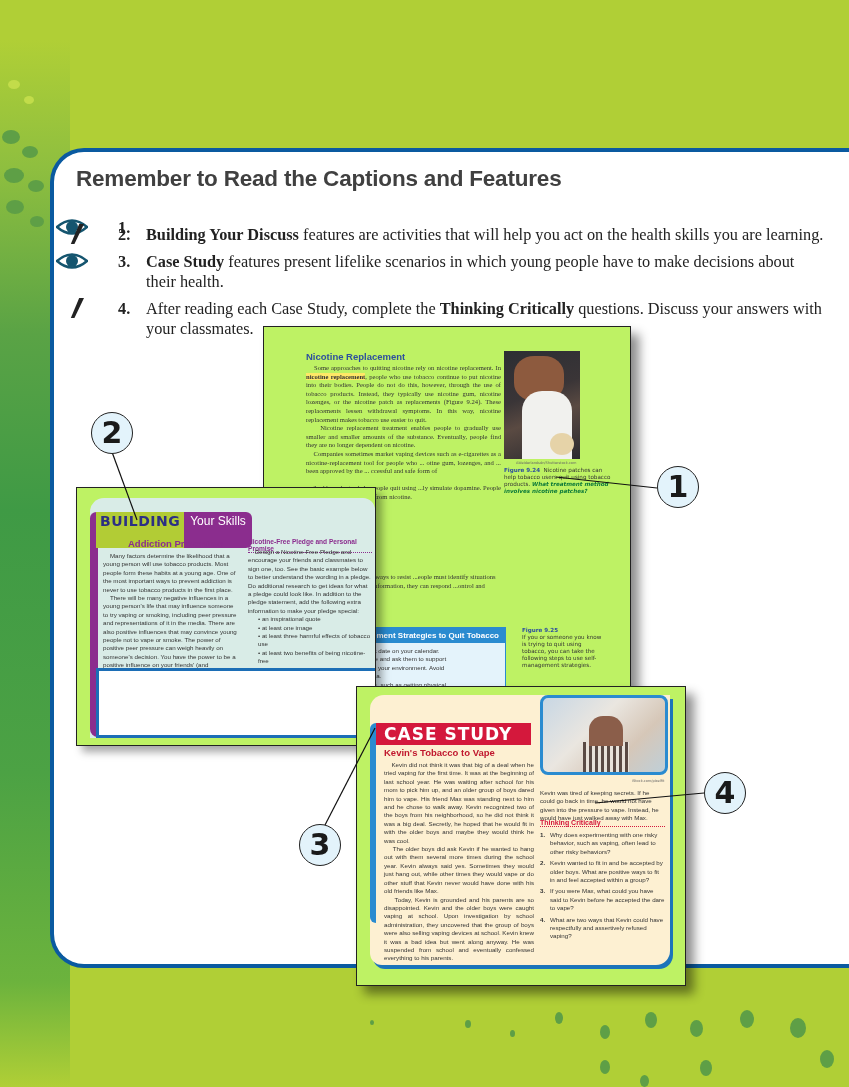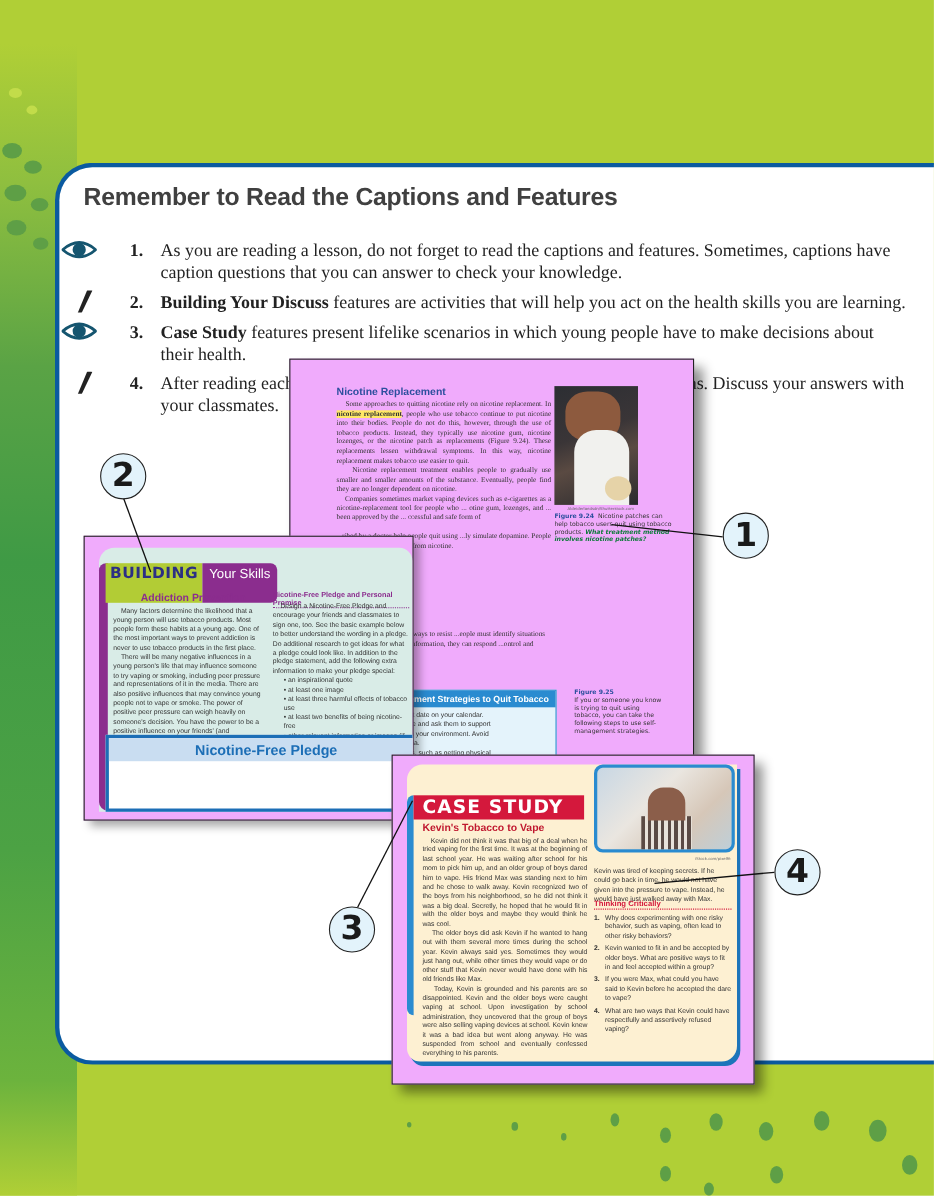--- a/index.html
+++ b/index.html
@@ -34,21 +34,21 @@
   }
 
   .list { position: absolute; left: 48px; top: 218px; width: 780px; }
   .li { position: relative; padding-left: 98px; margin-bottom: 7px; font-family: "Liberation Serif", serif; font-size: 16.3px; line-height: 20px; color: #222; }
   .li .num { position: absolute; left: 70px; top: 0; font-weight: bold; }
   .li .ico { position: absolute; left: 8px; top: -1px; width: 32px; height: 20px; }
   .li b { font-weight: bold; }
 
   
   .page {
-    position: absolute; background: #f0abfc; border: 1px solid #222;
+    position: absolute; background: #bef264; border: 1px solid #222;
     box-shadow: 8px 8px 10px rgba(0,0,0,0.45);
     overflow: hidden;
   }
   .small { font-family: "DejaVu Sans", sans-serif; }
   .t-serif { font-family: "Liberation Serif", serif; font-size: 6.6px; line-height: 8.6px; color: #333; }
   .t-sans { font-family: "Liberation Sans", sans-serif; font-size: 6.2px; line-height: 8.4px; color: #333; }
 
   
   #p1 { left: 263px; top: 326px; width: 368px; height: 400px; }
   .p1-head { position: absolute; left: 42px; top: 24px; font-size: 9.5px; font-weight: bold; color: #2d4f9e; }
@@ -145,21 +145,20 @@
 
 <h1 class="title">Remember to Read the Captions and Features</h1>
 
 <div class="list">
   <div class="li">
     <svg class="ico" viewBox="0 0 32 20">
         <path d="M1 10 Q16 -3 31 10 Q16 23 1 10Z" fill="#fff" stroke="#15556f" stroke-width="2.5"></path>
         <circle cx="16" cy="10" r="6" fill="#15556f"></circle>
       </svg>
     <span class="num">1.</span>
-    <span>As you are reading a lesson, do not forget to read the captions and features. Sometimes, captions have caption questions that you can answer to check your knowledge.</span>
   </div>
   <div class="li">
     <svg class="ico" viewBox="0 0 32 20">
         <path d="M14 22 L24 -2 L28 0 L17 23 Z" fill="#222"></path>
       </svg>
     <span class="num">2.</span>
     <b>Building Your Discuss</b><span> features are activities that will help you act on the health skills you are learning.</span>
   </div>
   <div class="li">
     <svg class="ico" viewBox="0 0 32 20">
@@ -232,21 +231,20 @@
       <ul>
         <li>an inspirational quote</li>
         <li>at least one image</li>
         <li>at least three harmful effects of tobacco use</li>
         <li>at least two benefits of being nicotine-free</li>
         <li>other relevant information or images (if applicable)</li>
       </ul>
       &nbsp;&nbsp;&nbsp;&nbsp;<span>If you are choosing to be nicotine-free, sign the pledge. With teacher permission, hang the pledges at your school to advocate for nicotine-free youth.</span>
     </div>
     <div class="p2-pledge">
-      <div class="p2-pledge-h">Nicotine-Free Pledge</div>
     </div>
   </div>
 </div>
 
 <div class="page" id="p3">
   <div class="p3-card">
     <div class="p3-bar"></div>
     <div class="p3-banner">CASE STUDY</div>
     <div class="p3-h">Kevin's Tobacco to Vape</div>
     <div class="p3-body t-sans">

